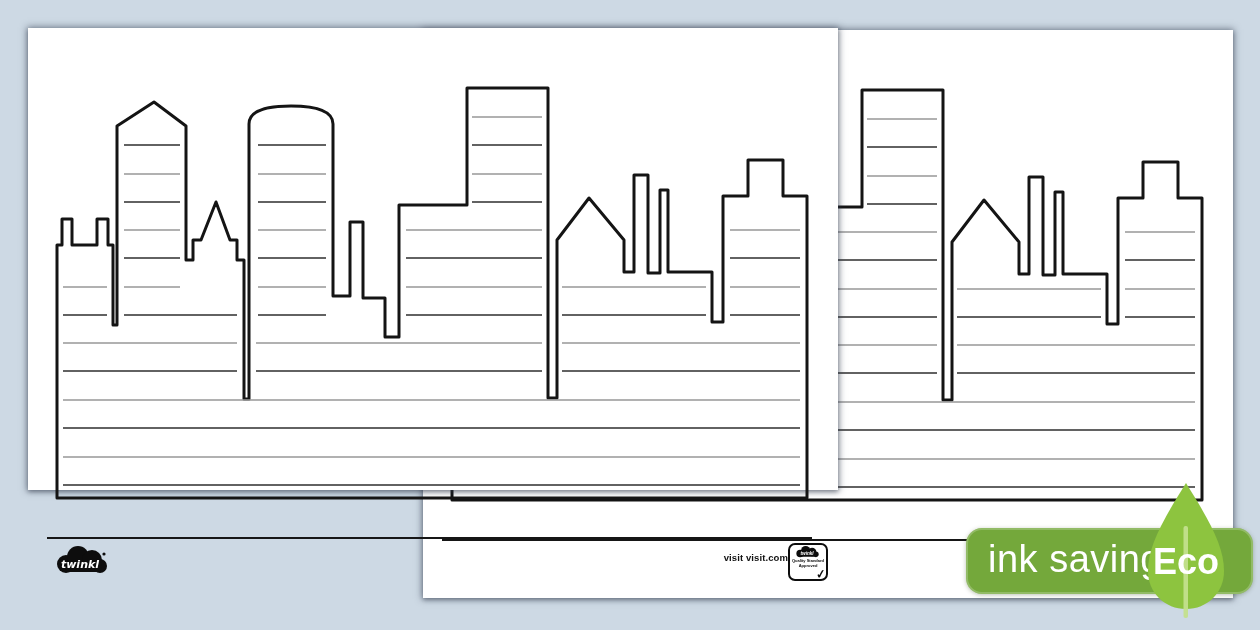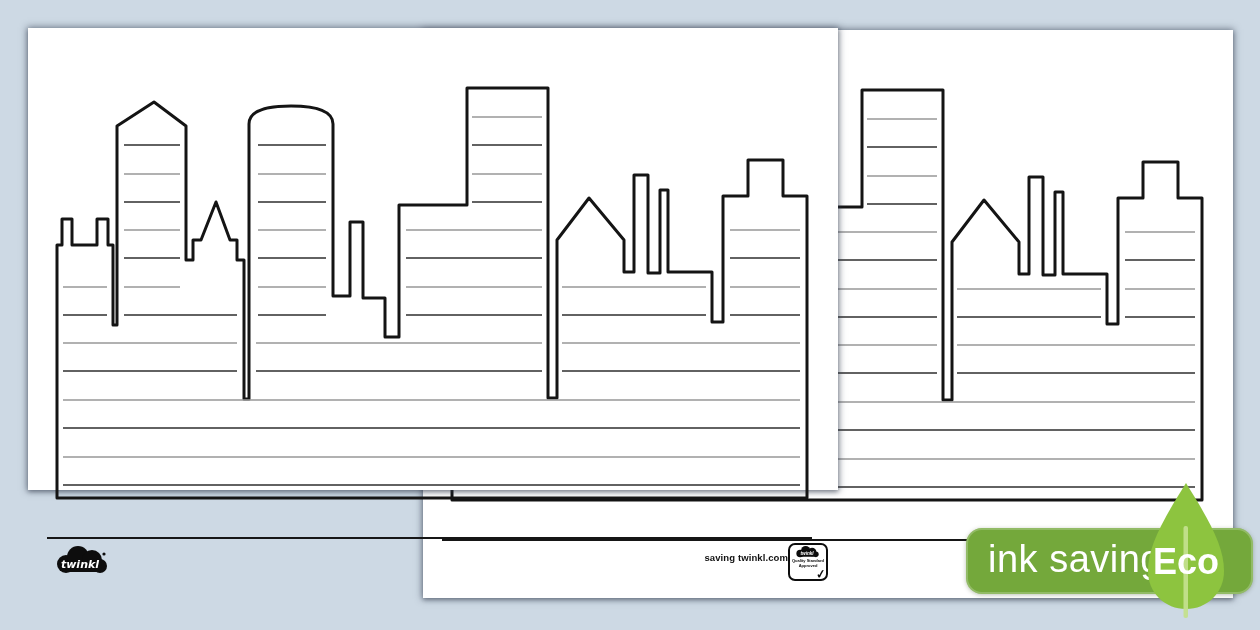--- a/index.html
+++ b/index.html
@@ -120,21 +120,21 @@
       <circle cx="12" cy="19" r="9"></circle>
       <circle cx="24" cy="12" r="11"></circle>
       <circle cx="38" cy="15" r="10"></circle>
       <circle cx="46" cy="21" r="7"></circle>
       <rect x="8" y="16" width="40" height="11" rx="5"></rect>
       <circle cx="50" cy="9" r="1.6"></circle>
     </g>
     <text x="26" y="23" text-anchor="middle" font-size="11" fill="#ffffff">twinkl</text>
   </svg>
 
-  <div class="visit-text">saving twinkl.com</div>
+  <div class="visit-text">visit visit.com</div>
 
   <div class="quality-badge">
     <svg class="mini-cloud" width="28" height="13" viewBox="0 0 58 28">
       <g fill="#0d0d0d">
         <circle cx="12" cy="16" r="8"></circle>
         <circle cx="24" cy="10" r="10"></circle>
         <circle cx="38" cy="13" r="9"></circle>
         <circle cx="46" cy="18" r="6"></circle>
         <rect x="8" y="13" width="40" height="10" rx="5"></rect>
       </g>

